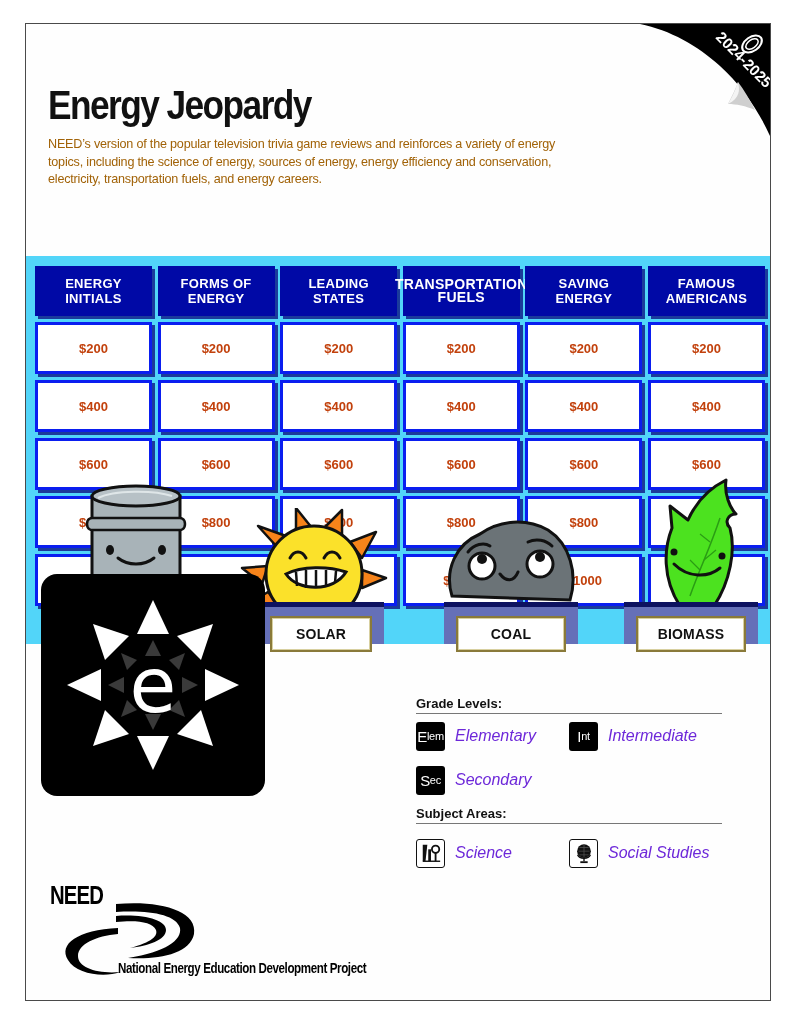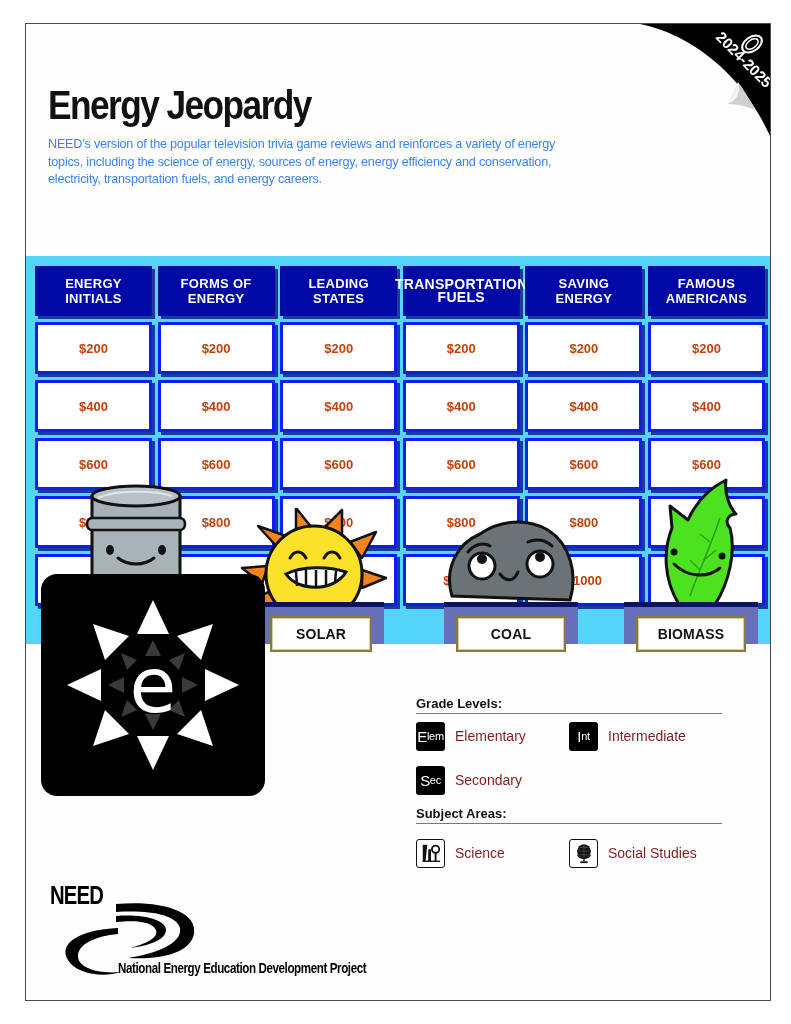--- a/index.html
+++ b/index.html
@@ -15,21 +15,21 @@
   .corner { position: absolute; right: 0; top: 0; width: 130px; height: 115px; }
   .corner svg { width: 100%; height: 100%; display: block; }
 
   .title {
     position: absolute; left: 22px; top: 58px;
     font-family: "Liberation Sans", sans-serif; font-weight: 700;
     font-size: 41px; letter-spacing: -1.8px; color: #111; transform: scaleX(0.86); transform-origin: left top;
   }
   .desc {
     position: absolute; left: 22px; top: 112px; width: 530px;
-    font-size: 12.6px; line-height: 17.5px; color: #3b82f6; letter-spacing: -0.2px;
+    font-size: 12.6px; line-height: 17.5px; color: #a16207; letter-spacing: -0.2px;
   }
 
   
   .board {
     position: absolute; left: 0; top: 232px; width: 744px; height: 388px;
     background: #52d5f9;
   }
   .board-grid {
     position: absolute; left: 9px; top: 10px; width: 730px;
     display: grid; grid-template-columns: repeat(6, 117px); column-gap: 5.6px;
@@ -68,21 +68,21 @@
   .levels { position: absolute; left: 390px; top: 672px; width: 306px; }
   .sec-head { font-weight: 700; font-size: 13px; color: #111; padding-bottom: 2px; border-bottom: 1px solid #777; }
   .lv-row { display: flex; height: 44px; align-items: center; }
   .lv-item { display: flex; align-items: center; width: 157px; }
   .badge {
     width: 29px; height: 29px; background: #000; color: #fff; border-radius: 3px;
     font-size: 11px; display: flex; align-items: center; justify-content: center; margin-right: 10px;
     letter-spacing: -0.3px;
   }
   .badge .big { font-size: 15px; }
-  .lv-label { font-size: 14px; color: #7f1d1d; }
+  .lv-label { font-size: 16px; color: #6d28d9; font-style: italic; }
   .subj-icon {
     width: 29px; height: 29px; border: 1.5px solid #111; border-radius: 3px; margin-right: 10px;
     display: flex; align-items: center; justify-content: center; background: #fff;
   }
 
   
   .need-logo { position: absolute; left: 22px; top: 850px; width: 340px; height: 110px; }
   .need-word {
     position: absolute; left: 2px; top: 6px; font-weight: 700; font-size: 26px; letter-spacing: -1px;
     transform: scaleX(0.78); transform-origin: left top; color: #000;

